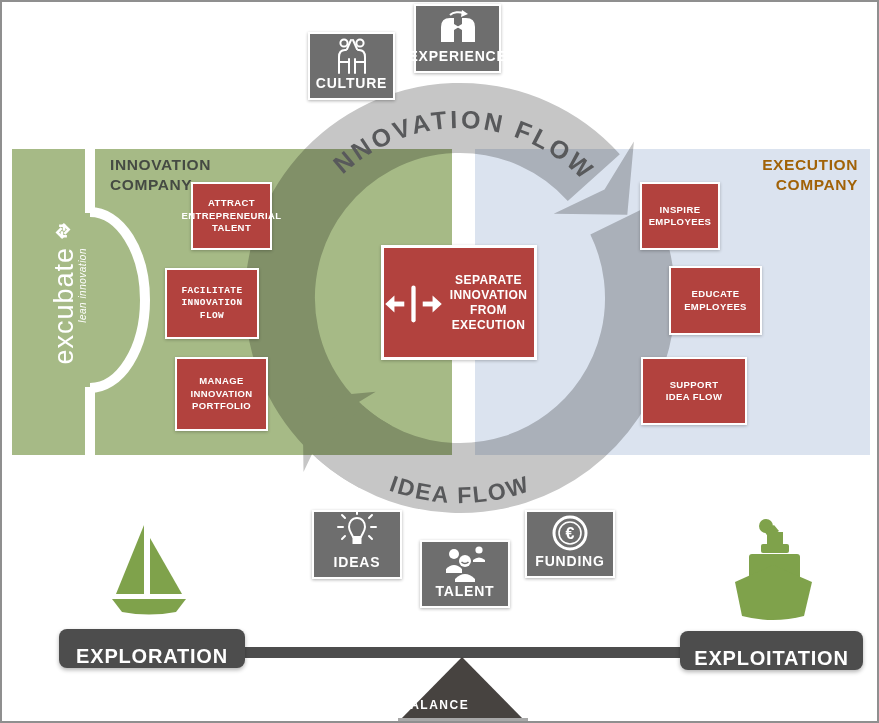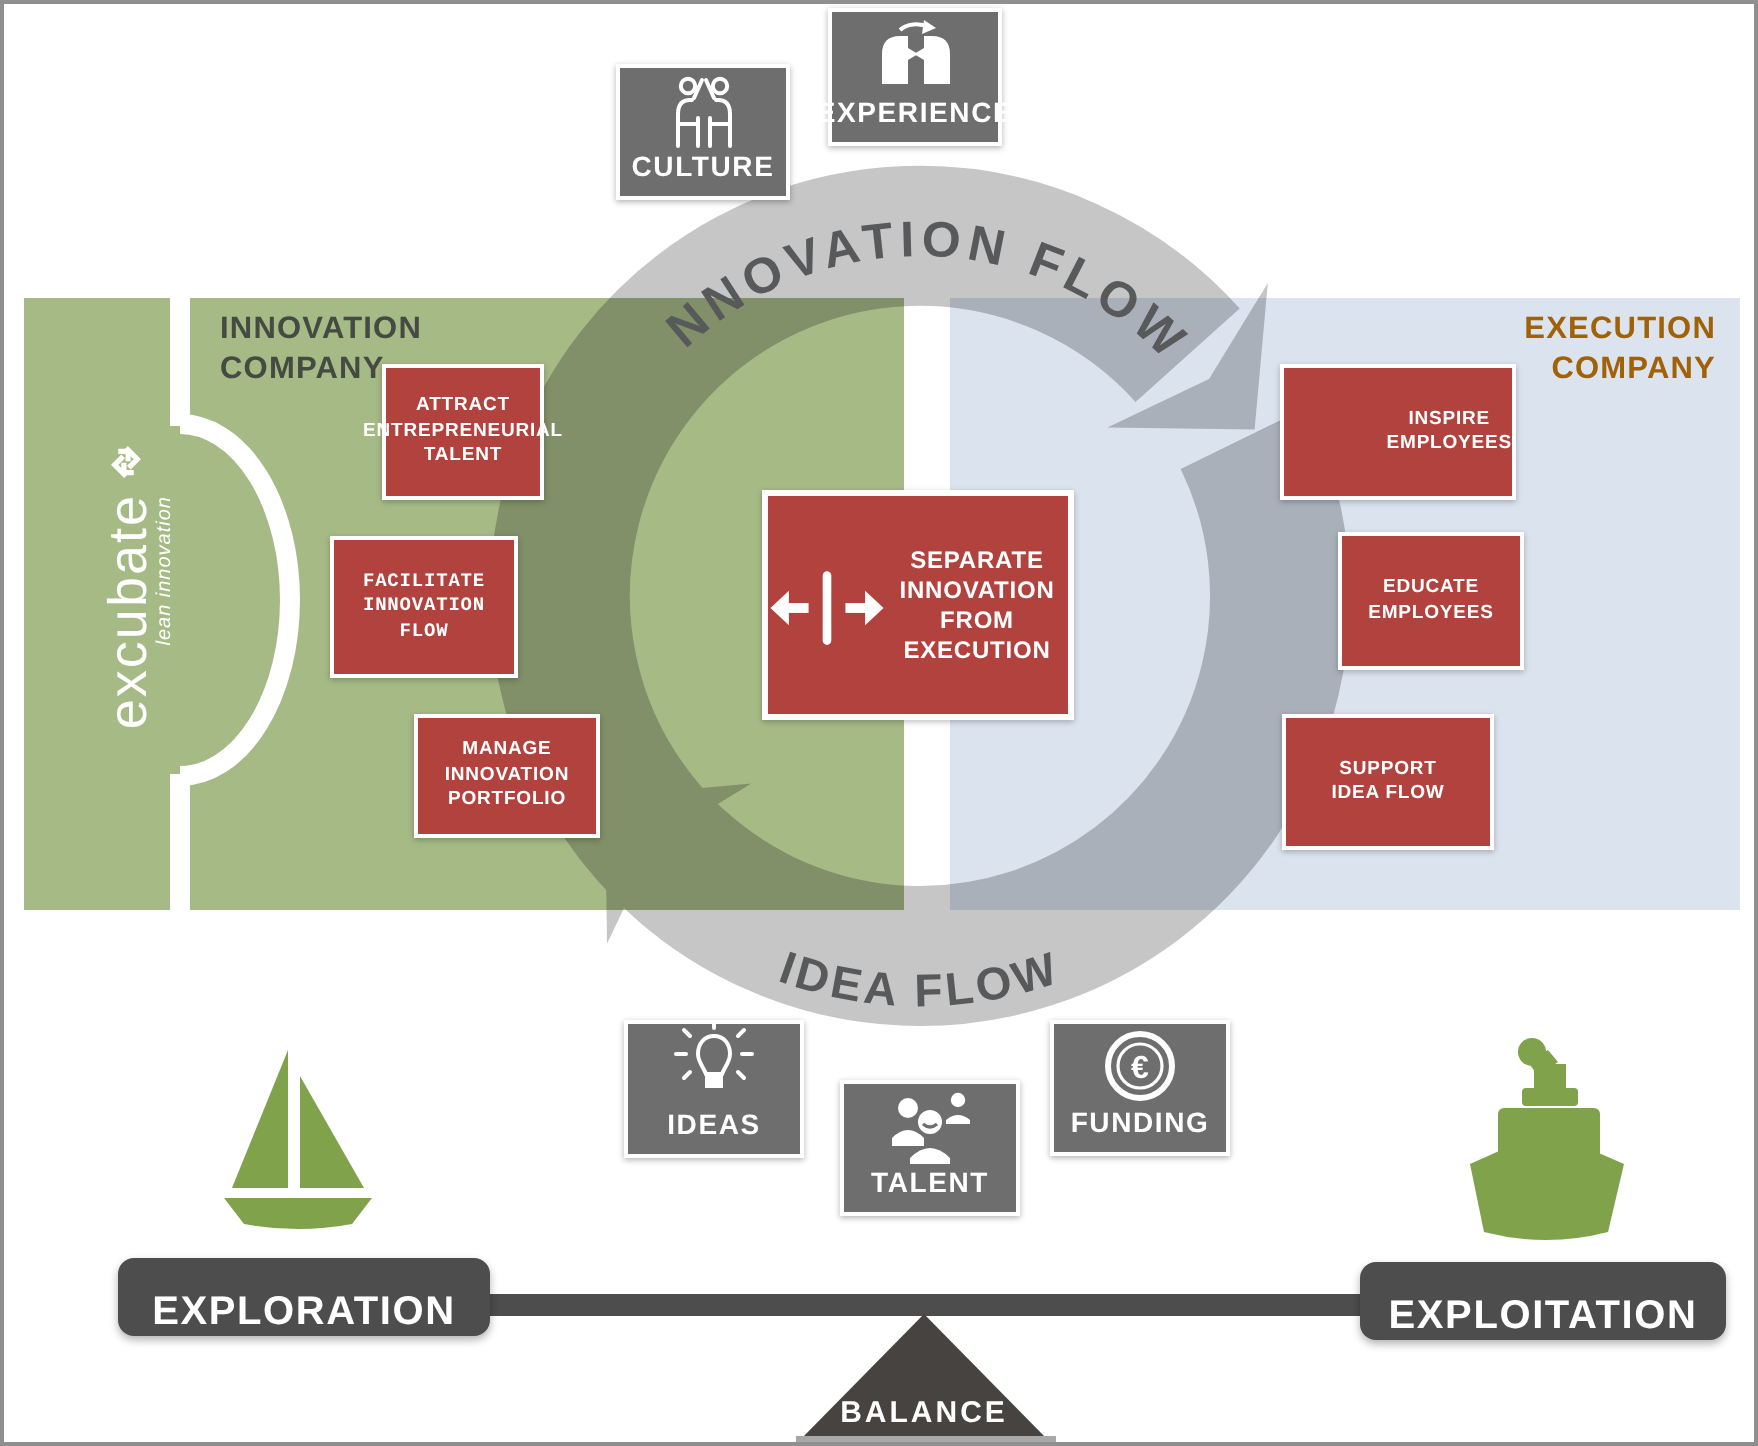--- a/index.html
+++ b/index.html
@@ -52,22 +52,22 @@
   #beam { left:70px; top:645px; width:778px; height:11px; background:#4d4d4d; }
   .tag { position:absolute; background:#4d4d4d; color:#fff; font-weight:bold;
          font-size:20px; letter-spacing:.8px; border-radius:8px;
          display:flex; align-items:flex-end; justify-content:center;
          box-shadow:0 2px 4px rgba(0,0,0,.3); }
   #tag-left  { left:57px;  top:627px; width:186px; height:39px; }
   #tag-right { left:678px; top:629px; width:183px; height:39px; }
   #triangle { left:398px; top:655px; width:0; height:0;
               border-left:62px solid transparent; border-right:62px solid transparent;
               border-bottom:63px solid #474340; }
-  #balance-label { left:398px; top:696px; width:124px; text-align:center;
-                   color:#fff; font-weight:bold; font-size:15px; letter-spacing:1.5px; }
+  #balance-label { left:398px; top:696px; width:124px; text-align:left;
+                   color:#fff; font-weight:bold; font-size:12px; letter-spacing:1.5px; }
   #tri-base { left:396px; top:716px; width:130px; height:6px; background:#a8a8a8; }
 </style>
 </head>
 <body>
 
 <div id="stage">
 
   <div id="panel-left" class="panel"></div>
   <div id="panel-right" class="panel"></div>
 
@@ -131,29 +131,29 @@
         <div>TALENT</div>
       </div>
   </div>
   <div class="box-red" style="left:163px;top:266px;width:94px;height:71px;font-family:Liberation Mono, monospace;">
     <div>
         <div>FACILITATE</div>
         <div>INNOVATION FLOW</div>
         <div></div>
       </div>
   </div>
-  <div class="box-red" style="left:205px;top:355px;width:93px;height:62px;">
+  <div class="box-red" style="left:173px;top:355px;width:93px;height:74px;">
     <div>
         <div>MANAGE</div>
         <div>INNOVATION</div>
         <div>PORTFOLIO</div>
       </div>
   </div>
 
-  <div class="box-red" style="left:638px;top:180px;width:118px;height:68px;justify-content:flex-end;">
+  <div class="box-red" style="left:638px;top:180px;width:80px;height:68px;">
     <div>
         <div>INSPIRE</div>
         <div>EMPLOYEES</div>
         <div></div>
       </div>
   </div>
   <div class="box-red" style="left:667px;top:264px;width:93px;height:69px;">
     <div>
         <div>EDUCATE</div>
         <div>EMPLOYEES</div>

